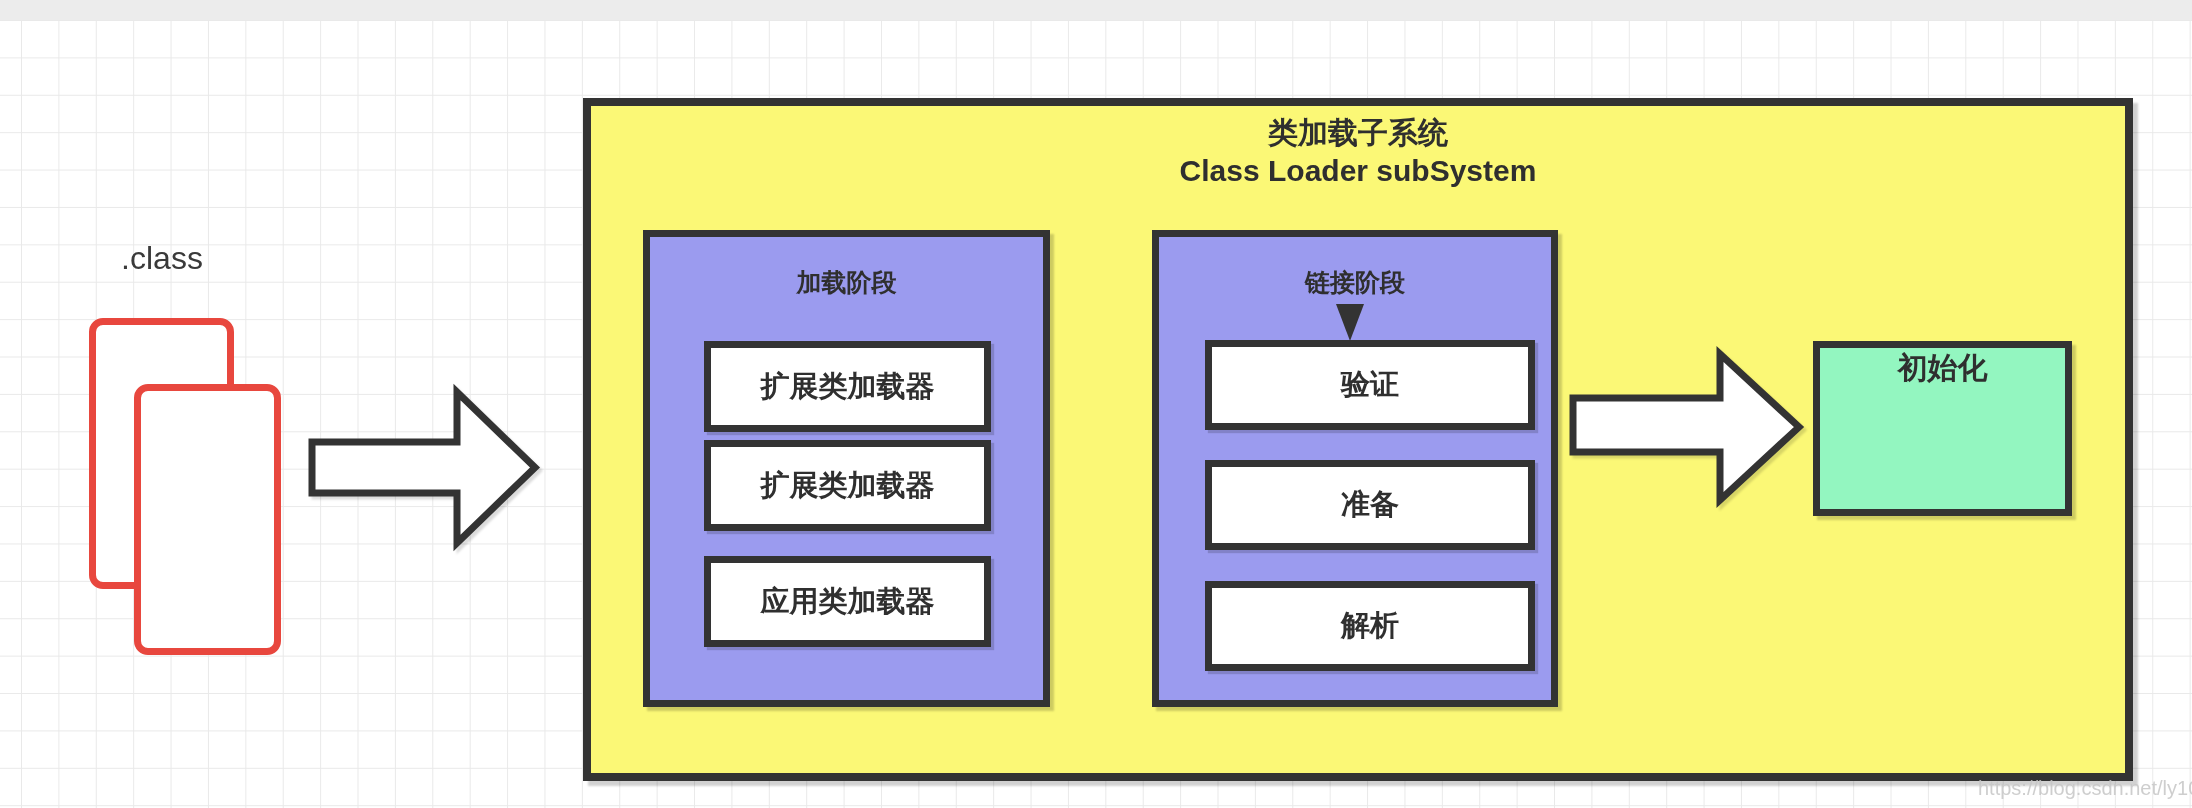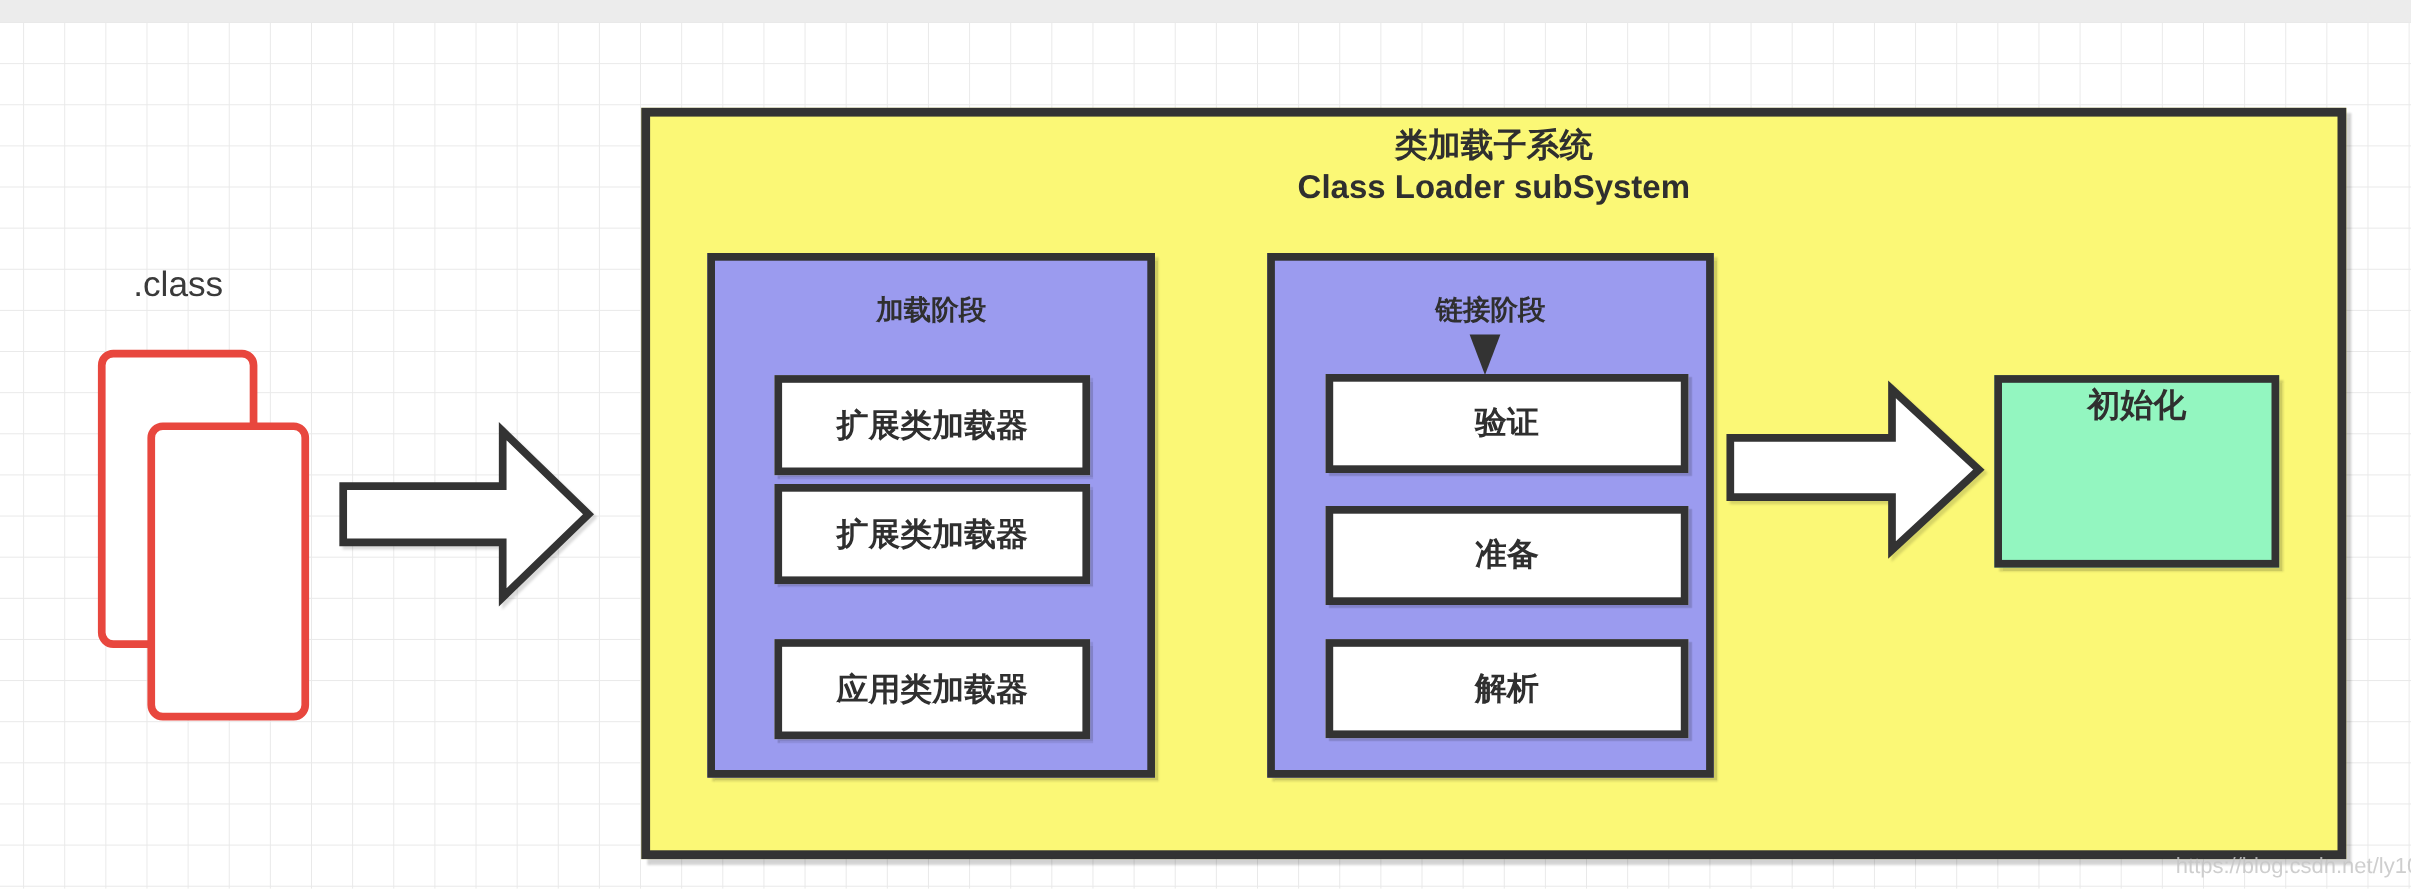--- a/index.html
+++ b/index.html
@@ -50,21 +50,21 @@
   }
   .loading-title{left:643px;top:262px;width:407px;}
   .linking-title{left:1152px;top:262px;width:406px;}
   .item-box{
     background:#ffffff;border:7px solid #333333;
     box-shadow:3px 3px 1px rgba(0,0,0,0.16);
     display:flex;align-items:center;justify-content:center;
     font-size:29px;font-weight:700;
   }
   .li{left:704px;width:287px;height:91px;}
-  .li1{top:341px;} .li2{top:440px;} .li3{top:581px;}
+  .li1{top:341px;} .li2{top:440px;} .li3{top:556px;}
   .lk{left:1205px;width:330px;height:90px;}
   .lk1{top:340px;} .lk2{top:460px;} .lk3{top:581px;}
   .pointer-triangle{
     left:1336px;top:304px;width:0;height:0;z-index:5;
     border-left:14px solid transparent;
     border-right:14px solid transparent;
     border-top:37px solid #333333;
   }
   .init-box{
     left:1813px;top:341px;width:259px;height:175px;

